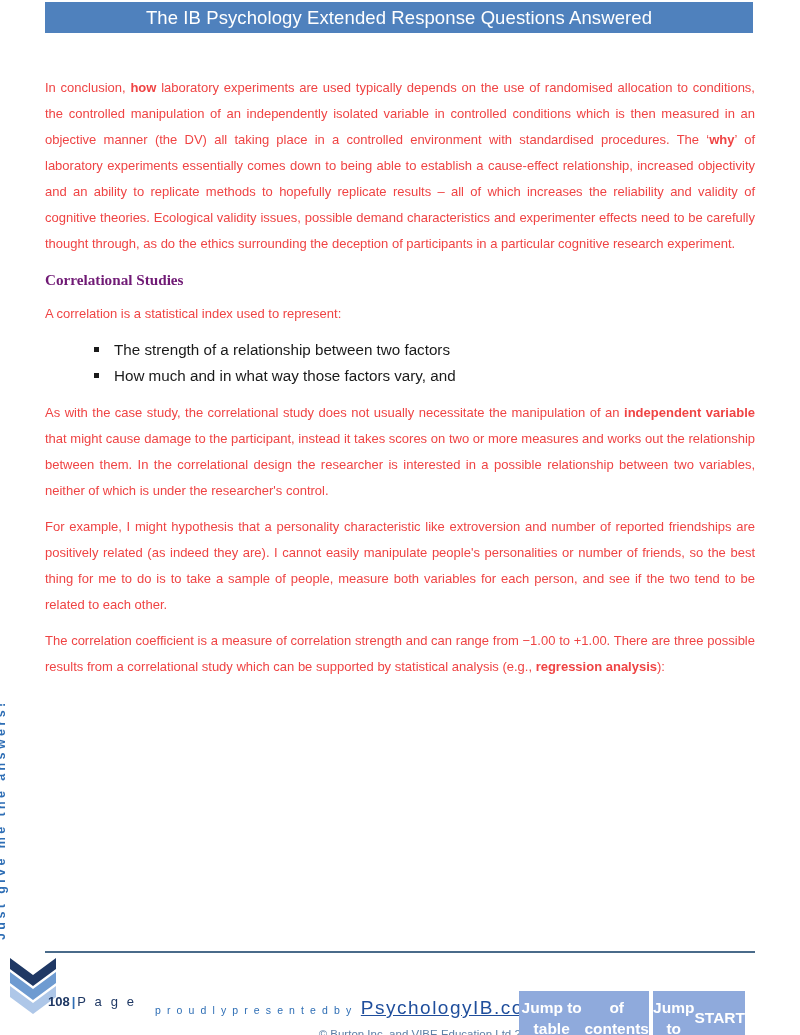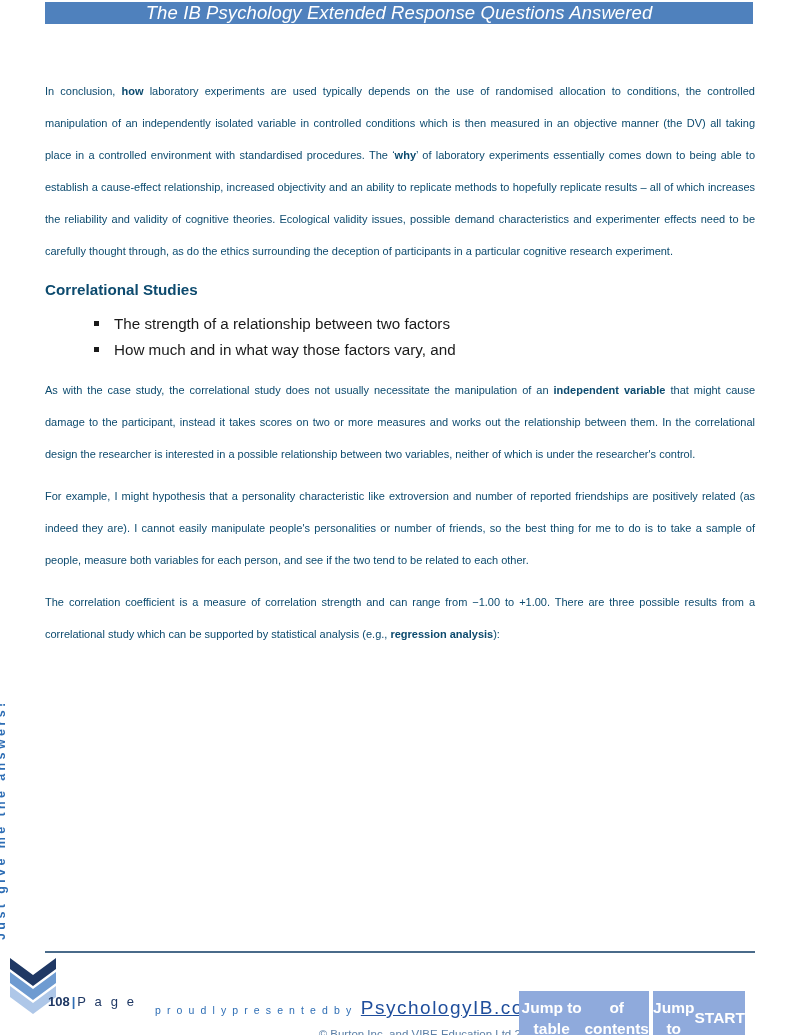--- a/index.html
+++ b/index.html
@@ -18,26 +18,25 @@
     background: #ffffff;
     overflow: hidden;
   }
 
   
   .header-banner {
     position: absolute;
     left: 45px;
     top: 2px;
     width: 708px;
-    height: 22px;
+    height: 31px;
     background: #4f81bd;
     display: flex;
     align-items: center;
     justify-content: center;
-    font-style: italic;
   }
   .header-title {
     color: #ffffff;
     font-size: 18.5px;
     letter-spacing: 0.1px;
     font-family: "Liberation Sans", sans-serif;
     white-space: nowrap;
   }
 
   
@@ -74,35 +73,35 @@
 
   
   .content {
     position: absolute;
     left: 45px;
     top: 75px;
     width: 710px;
   }
 
   p.body-text {
-    font-size: 11px;
-    line-height: 32px;
-    color: #0c4a6e;
+    font-size: 13px;
+    line-height: 26px;
+    color: #ef4444;
     text-align: justify;
     margin-bottom: 10px;
     font-family: "Liberation Sans", sans-serif;
   }
 
   h3.sub-head {
     font-size: 15.2px;
     line-height: 25.3px;
-    color: #0c4a6e;
+    color: #701a75;
     font-weight: bold;
     margin-bottom: 9px;
-    font-family: Liberation Sans, sans-serif;
+    font-family: Liberation Serif, serif;
   }
 
   ul.bullets {
     list-style: none;
     margin: 0 0 12px 0;
     padding: 0;
   }
   ul.bullets.indent-1 { padding-left: 47px; }
   ul.bullets li {
     position: relative;
@@ -240,20 +239,21 @@
     </svg>
   </div>
 
   <div class="content">
 
 
     <p class="body-text"><span>In conclusion, </span><b>how</b><span> laboratory experiments are used typically depends on the use of randomised allocation to conditions, the controlled manipulation of an independently isolated variable in controlled conditions which is then measured in an objective manner (the DV) all taking place in a controlled environment with standardised procedures. The ‘</span><b>why</b><span>’ of laboratory experiments essentially comes down to being able to establish a cause-effect relationship, increased objectivity and an ability to replicate methods to hopefully replicate results – all of which increases the reliability and validity of cognitive theories. Ecological validity issues, possible demand characteristics and experimenter effects need to be carefully thought through, as do the ethics surrounding the deception of participants in a particular cognitive research experiment.</span></p>
 
     <h3 class="sub-head">Correlational Studies</h3>
 
+    <p class="body-text">A correlation is a statistical index used to represent:</p>
 
     <ul class="bullets indent-1">
       <li>The strength of a relationship between two factors</li>
       <li>How much and in what way those factors vary, and</li>
     </ul>
 
     <p class="body-text"><span>As with the case study, the correlational study does not usually necessitate the manipulation of an </span><b>independent variable</b><span> that might cause damage to the participant, instead it takes scores on two or more measures and works out the relationship between them. In the correlational design the researcher is interested in a possible relationship between two variables, neither of which is under the researcher's control.</span></p>
 
     <p class="body-text">For example, I might hypothesis that a personality characteristic like extroversion and number of reported friendships are positively related (as indeed they are). I cannot easily manipulate people's personalities or number of friends, so the best thing for me to do is to take a sample of people, measure both variables for each person, and see if the two tend to be related to each other.</p>
 

